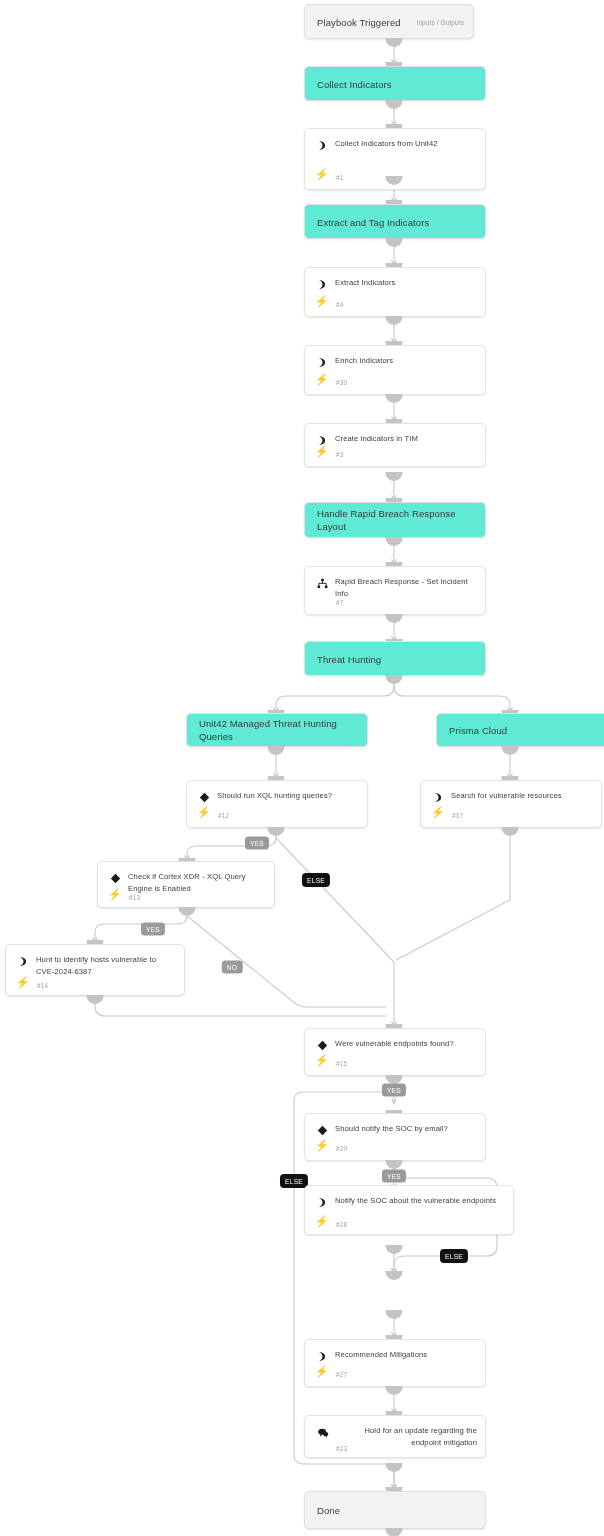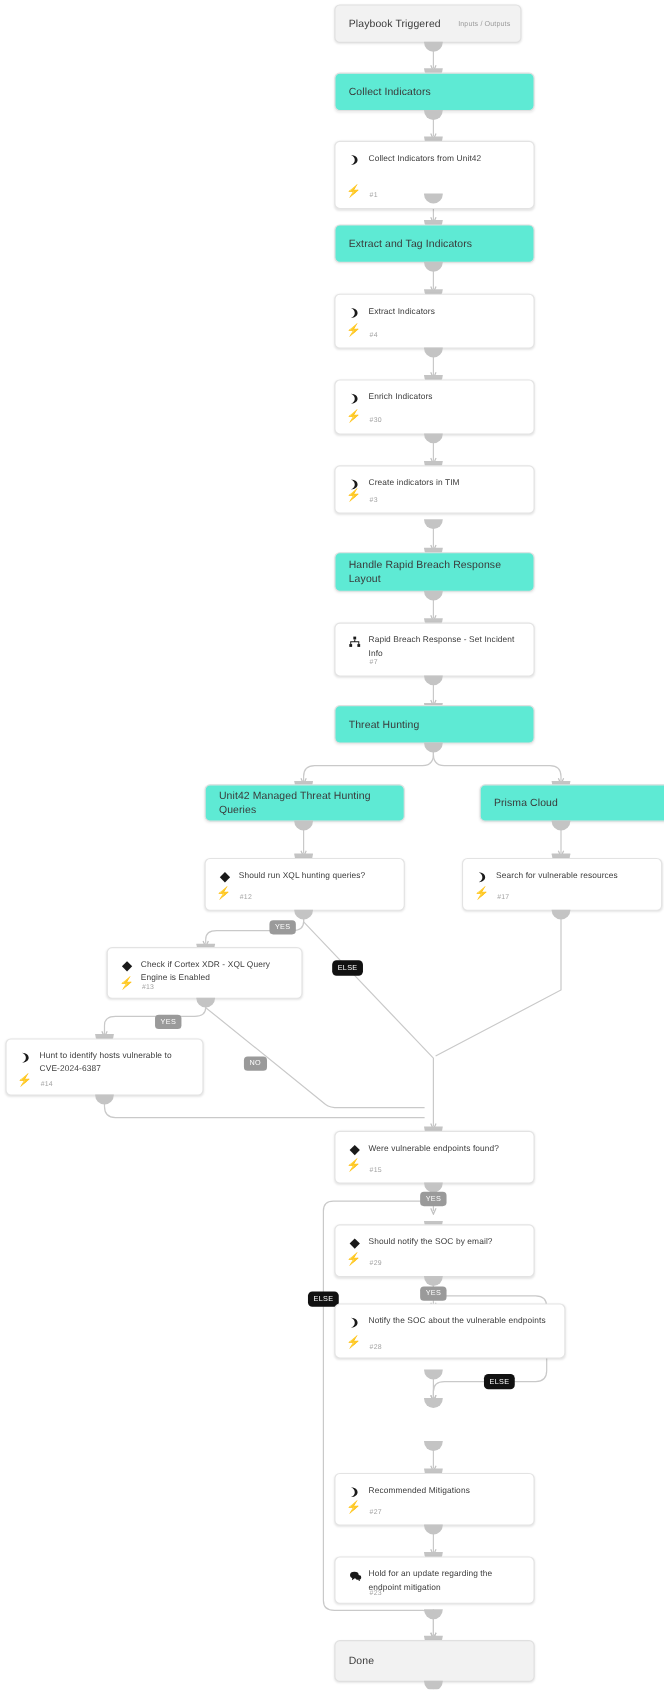--- a/index.html
+++ b/index.html
@@ -413,21 +413,21 @@
           <path d="M2.3,1.1 C6.4,1.4 8.8,3.4 8.8,6 C8.8,8.6 6.4,10.6 2.3,10.9 C5,9.6 6,8 6,6 C6,4 5,2.4 2.3,1.1 Z" fill="#1a1a1a"></path>
         </svg>
     </div>
     <div class="task-title">Recommended Mitigations</div>
     <div class="bolt">⚡</div>
     <div class="task-id">#27</div>
   </div>
   <div class="sock bot" style="left:394px; top:1386px;"></div>
 
   <div class="sock top" style="left:394px; top:1411px;"></div>
-  <div class="node task" style="left:304px; top:1415px; width:182px; height:43px;">
+  <div class="node task" style="left:304px; top:1415px; width:182px; height:43px;text-align:right;">
     <div class="task-icon">
       <svg width="12" height="12" viewBox="0 0 13 13">
         <ellipse cx="5.6" cy="5.2" rx="4.3" ry="3.3" fill="#1a1a1a"></ellipse>
         <path d="M3.6,7.9 L3.2,10.4 L6.1,8.4 Z" fill="#1a1a1a"></path>
         <ellipse cx="9.4" cy="7.6" rx="2.9" ry="2.3" fill="#1a1a1a"></ellipse>
         <path d="M10.5,9.5 L11.3,11.4 L9.1,10.2 Z" fill="#1a1a1a"></path>
       </svg>
     </div>
     <div class="task-title">Hold for an update regarding the endpoint mitigation</div>
     <div class="task-id" style="bottom:5px;">#23</div>

